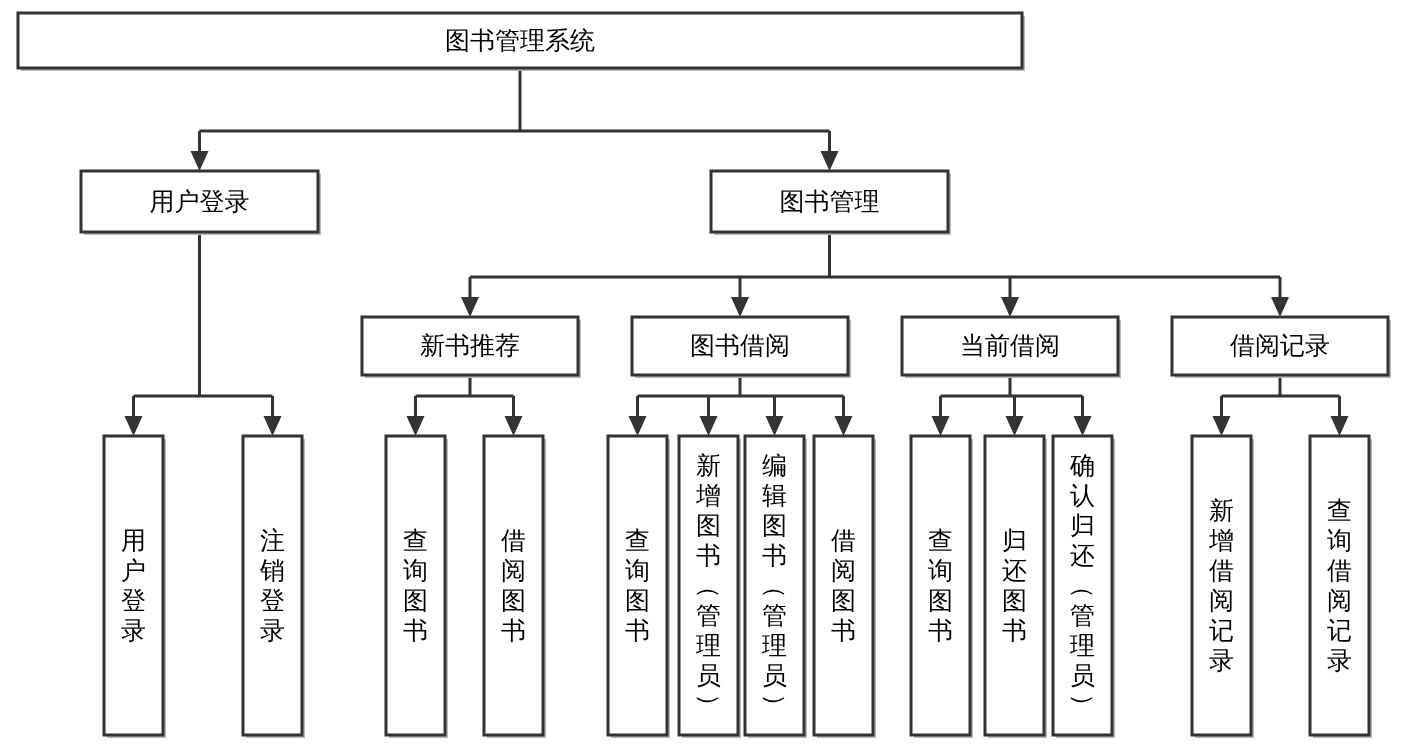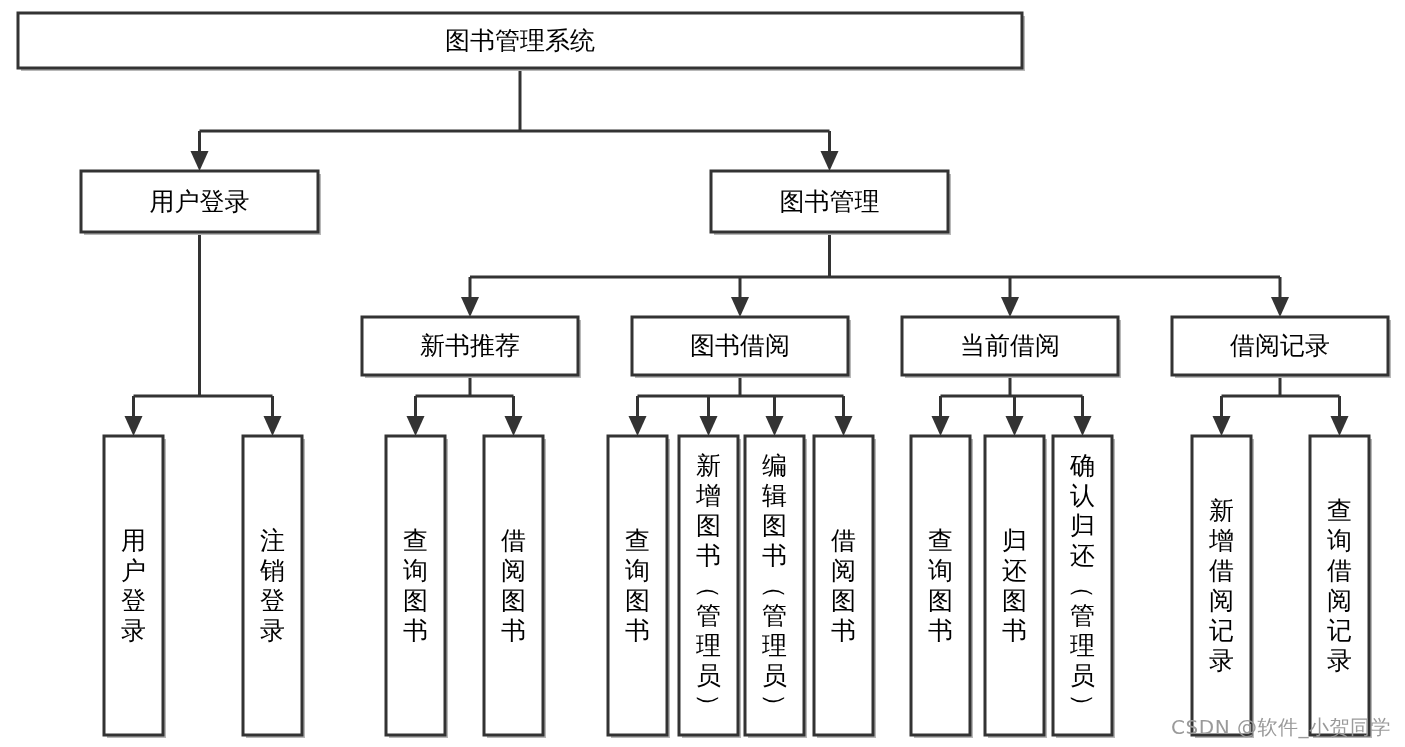--- a/index.html
+++ b/index.html
@@ -297,14 +297,13 @@
           <rect x="1310" y="436" width="59" height="299" class="node-rect"></rect>
           <text x="1339.5" y="518.9" class="node-label-vert">查</text>
           <text x="1339.5" y="548.9" class="node-label-vert">询</text>
           <text x="1339.5" y="578.9" class="node-label-vert">借</text>
           <text x="1339.5" y="608.9" class="node-label-vert">阅</text>
           <text x="1339.5" y="638.9" class="node-label-vert">记</text>
           <text x="1339.5" y="668.9" class="node-label-vert">录</text>
         </g>
       </g>
   </svg>
-  <div class="watermark">CSDN @软件_小贺同学</div>
 </div>
 
 </body></html>

